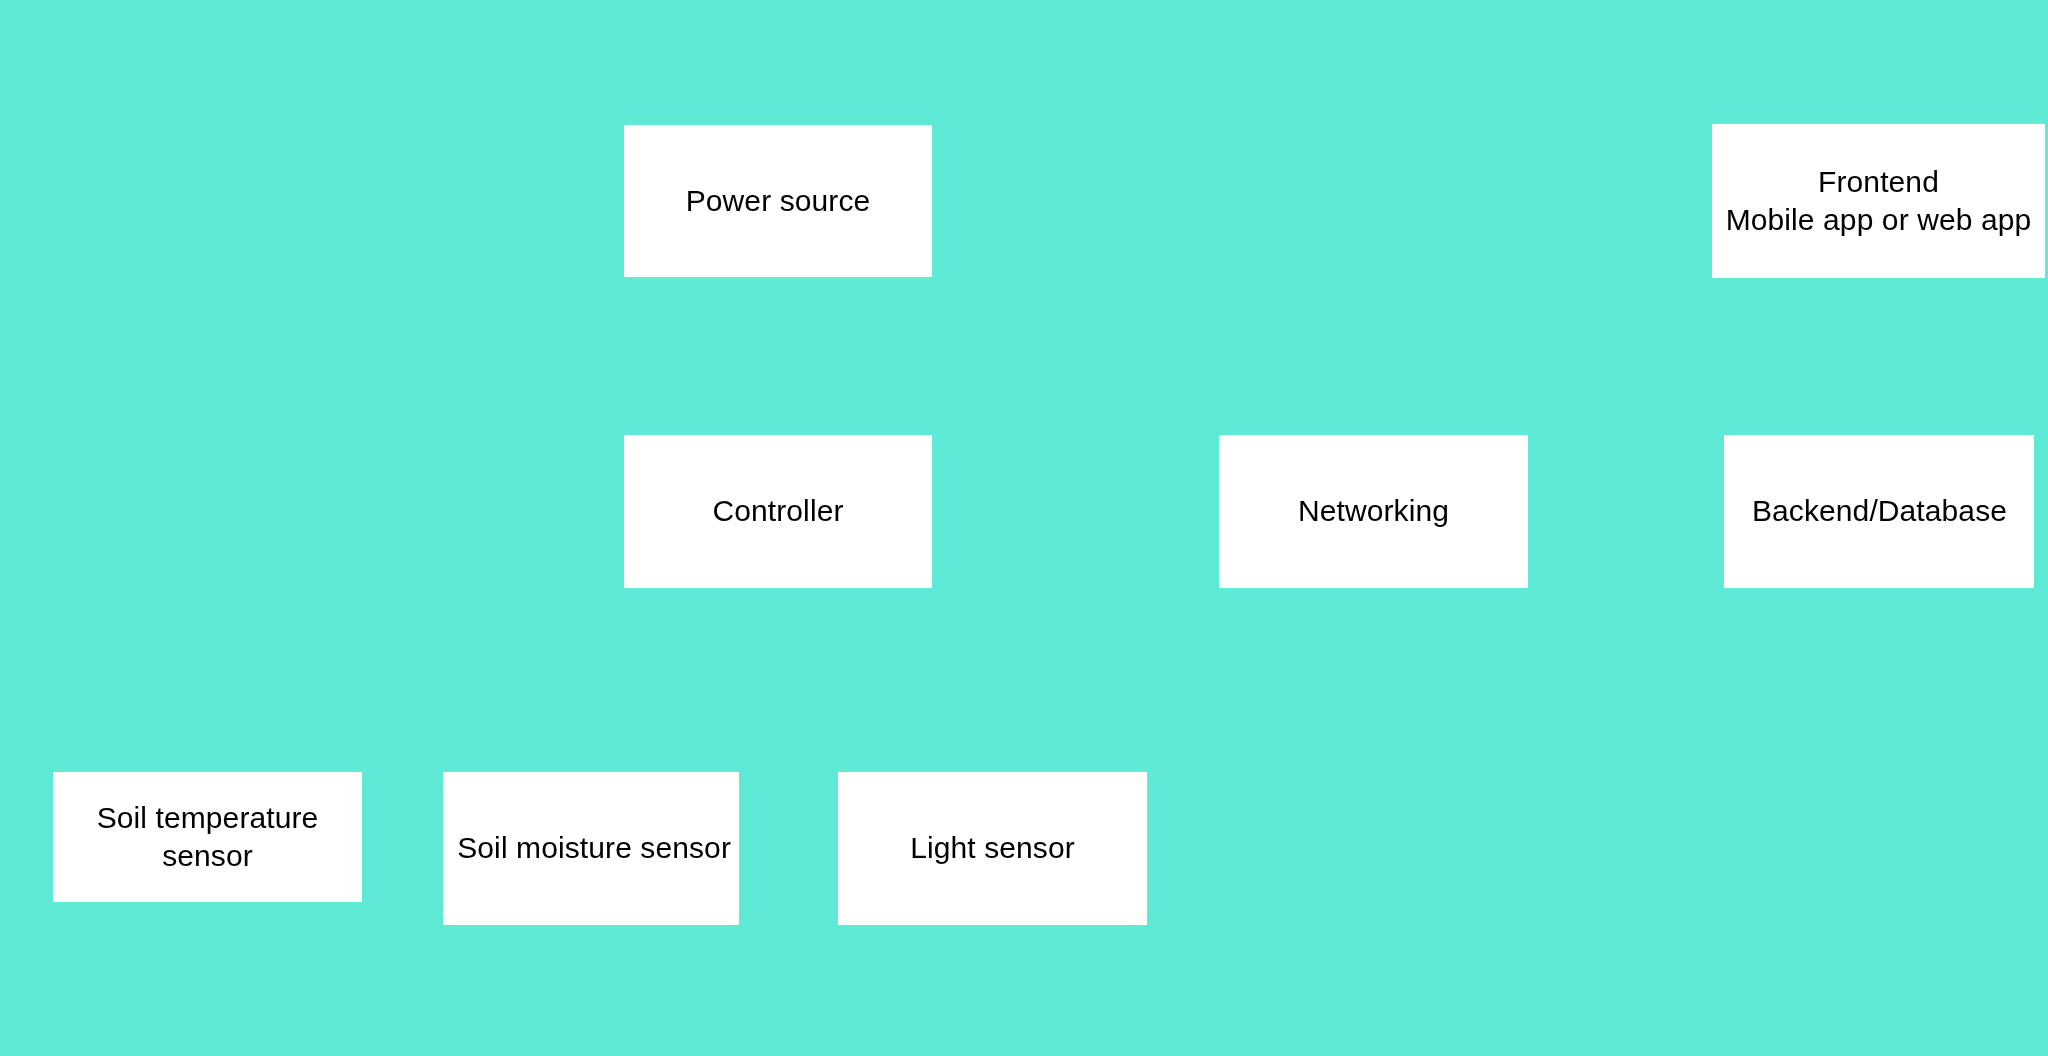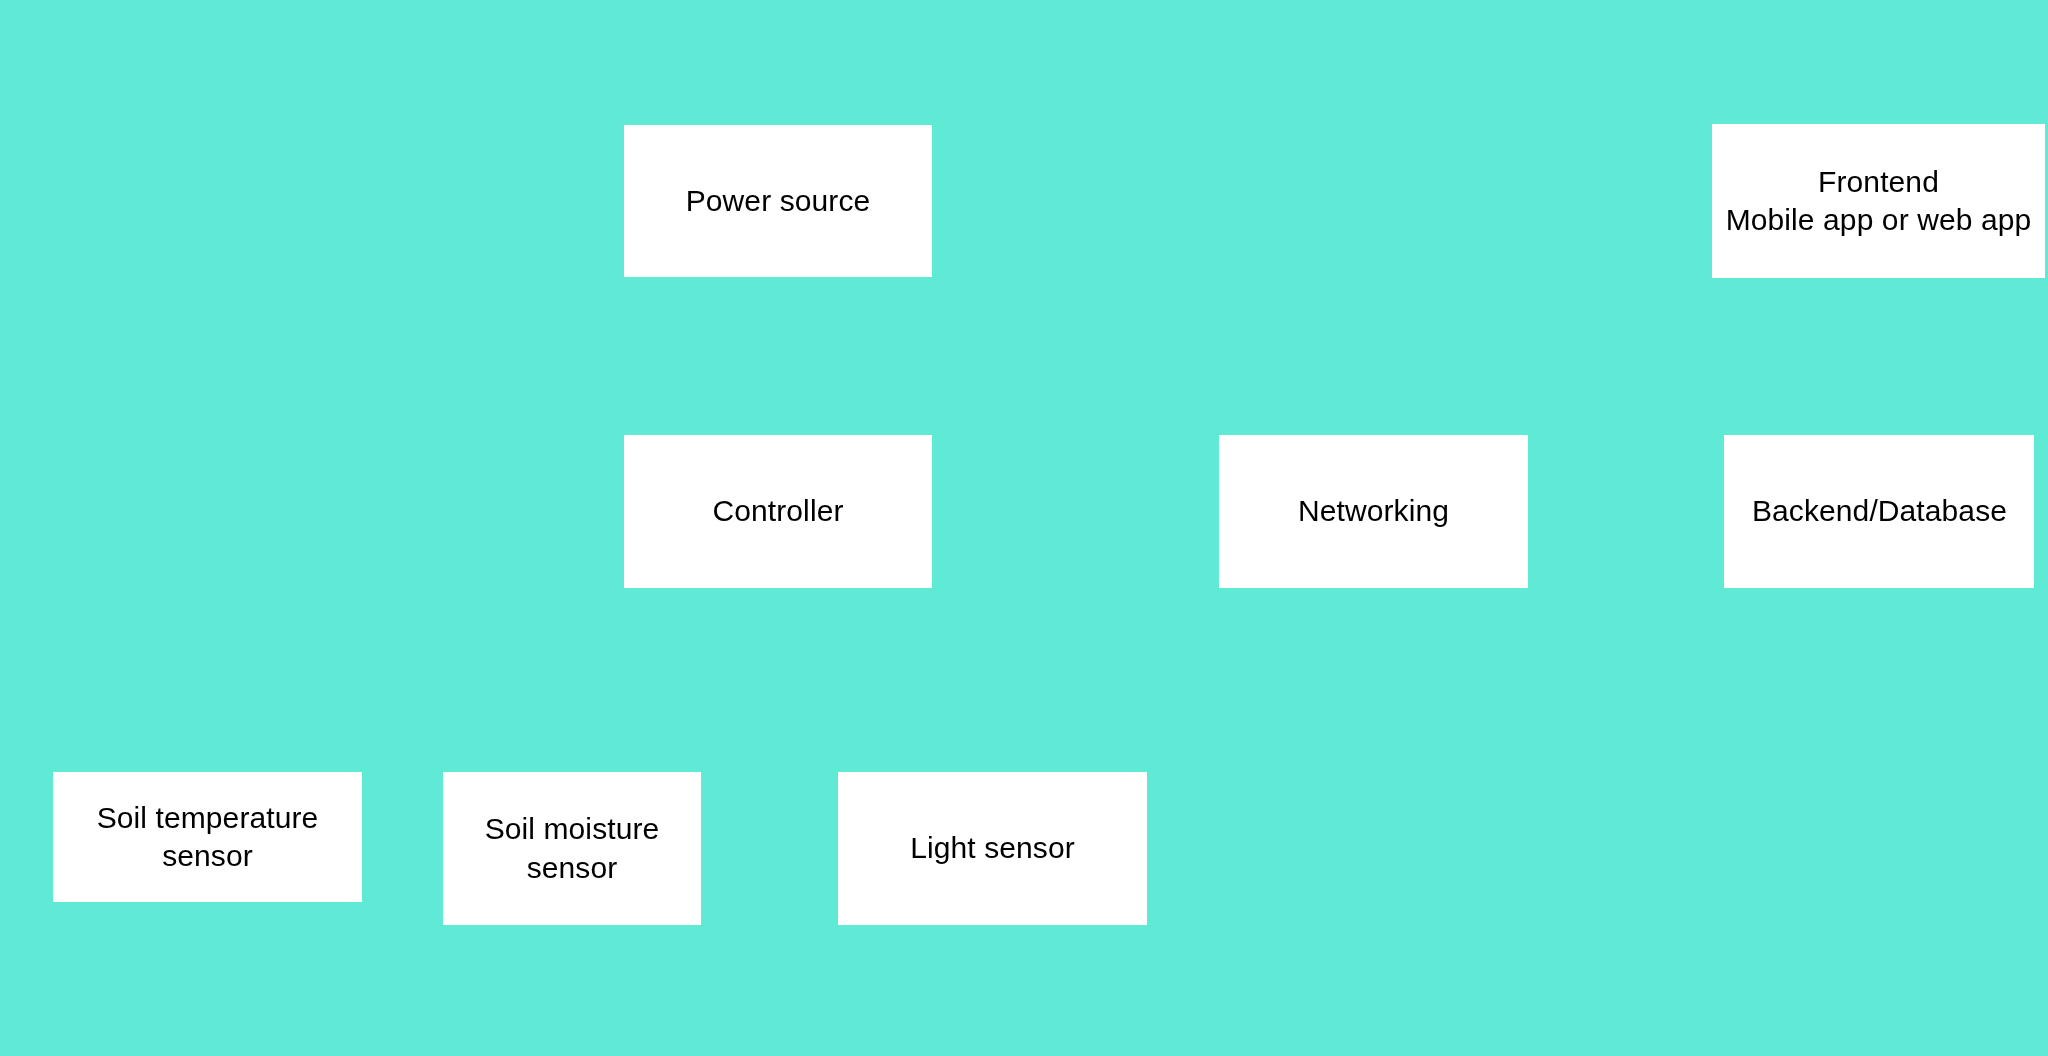--- a/index.html
+++ b/index.html
@@ -43,21 +43,21 @@
   #node-frontend       { left: 1712px; top: 124px; width: 333px; height: 154px; }
 
   
   #node-water-pump     { left: 53px;   top: 435px; width: 309px; height: 153px; }
   #node-controller     { left: 624px;  top: 435px; width: 308px; height: 153px; }
   #node-networking     { left: 1219px; top: 435px; width: 309px; height: 153px; }
   #node-backend        { left: 1724px; top: 435px; width: 310px; height: 153px; padding-left: 9px; }
 
   
   #node-soil-temp      { left: 53px;   top: 772px; width: 309px; height: 130px; }
-  #node-soil-moisture  { left: 443px;  top: 772px; width: 258px; height: 153px; }
+  #node-soil-moisture  { left: 443px;  top: 772px; width: 296px; height: 153px; justify-content: flex-end; }
   #node-light-sensor   { left: 832px;  top: 772px; width: 309px; height: 153px; margin-left: 6px; }
   #node-ambient-sensor { left: 1219px; top: 772px; width: 309px; height: 153px; }
 </style>
 </head>
 <body>
 
 <div id="canvas">
 
   <div class="node" id="node-power-source">
     <span class="node-label">Power source</span>

